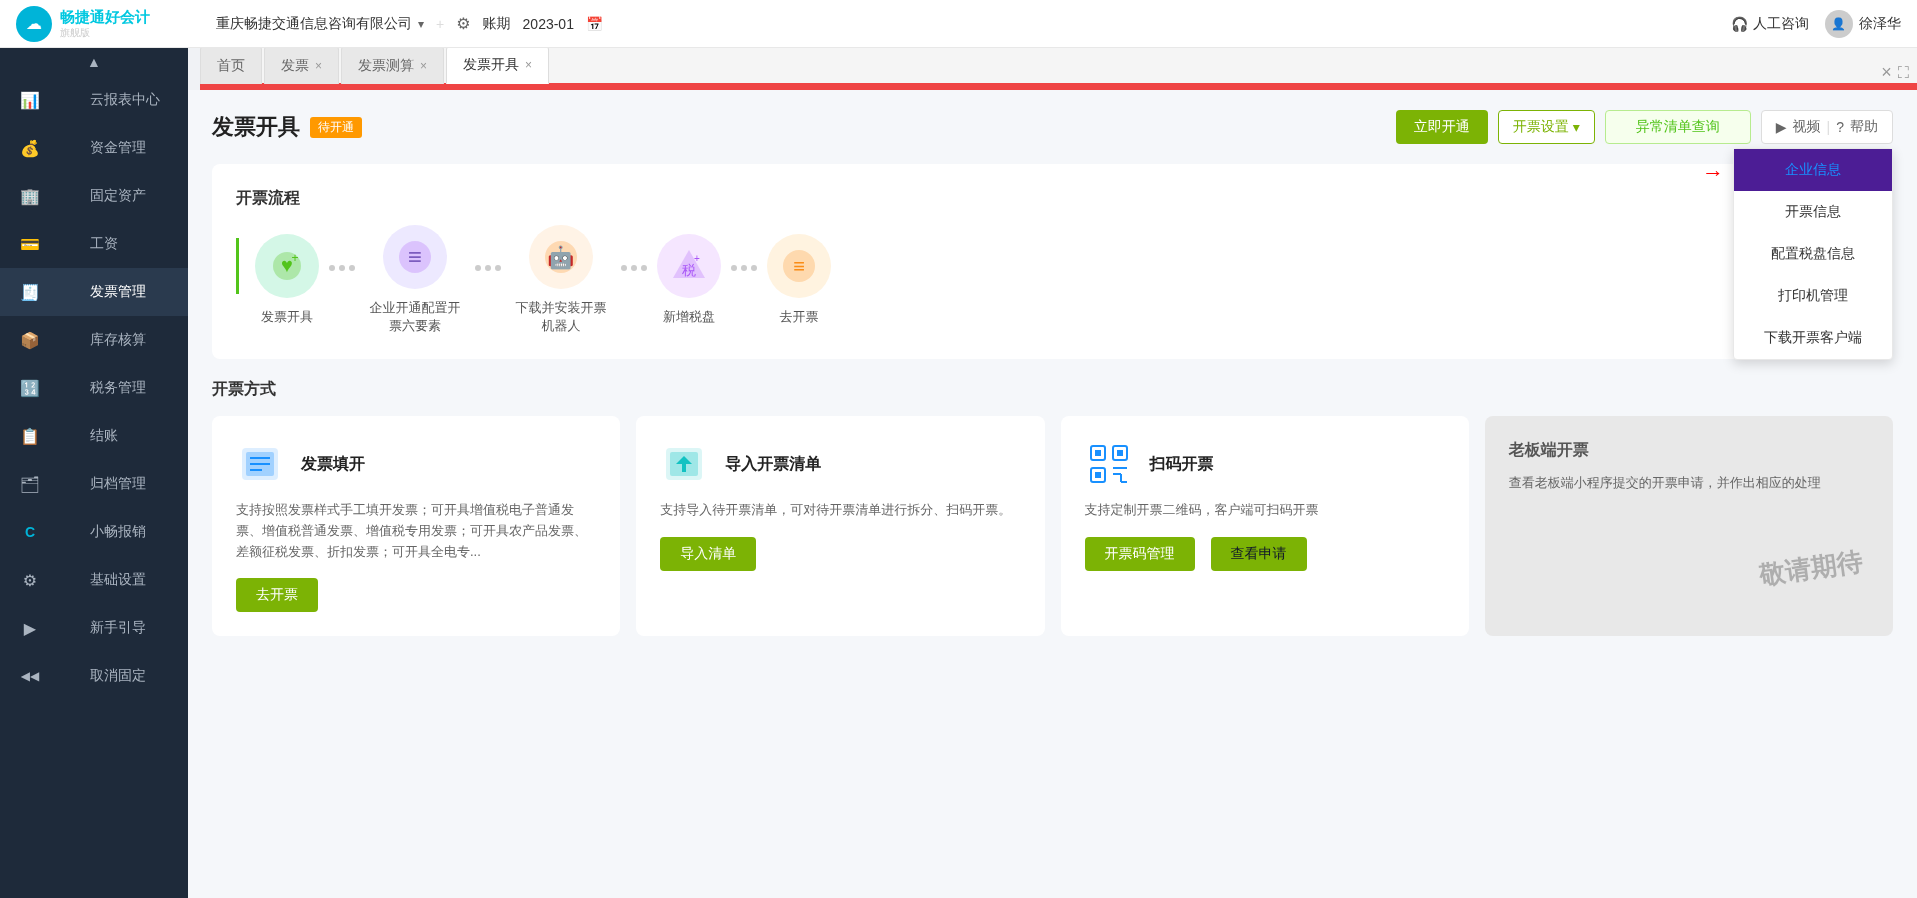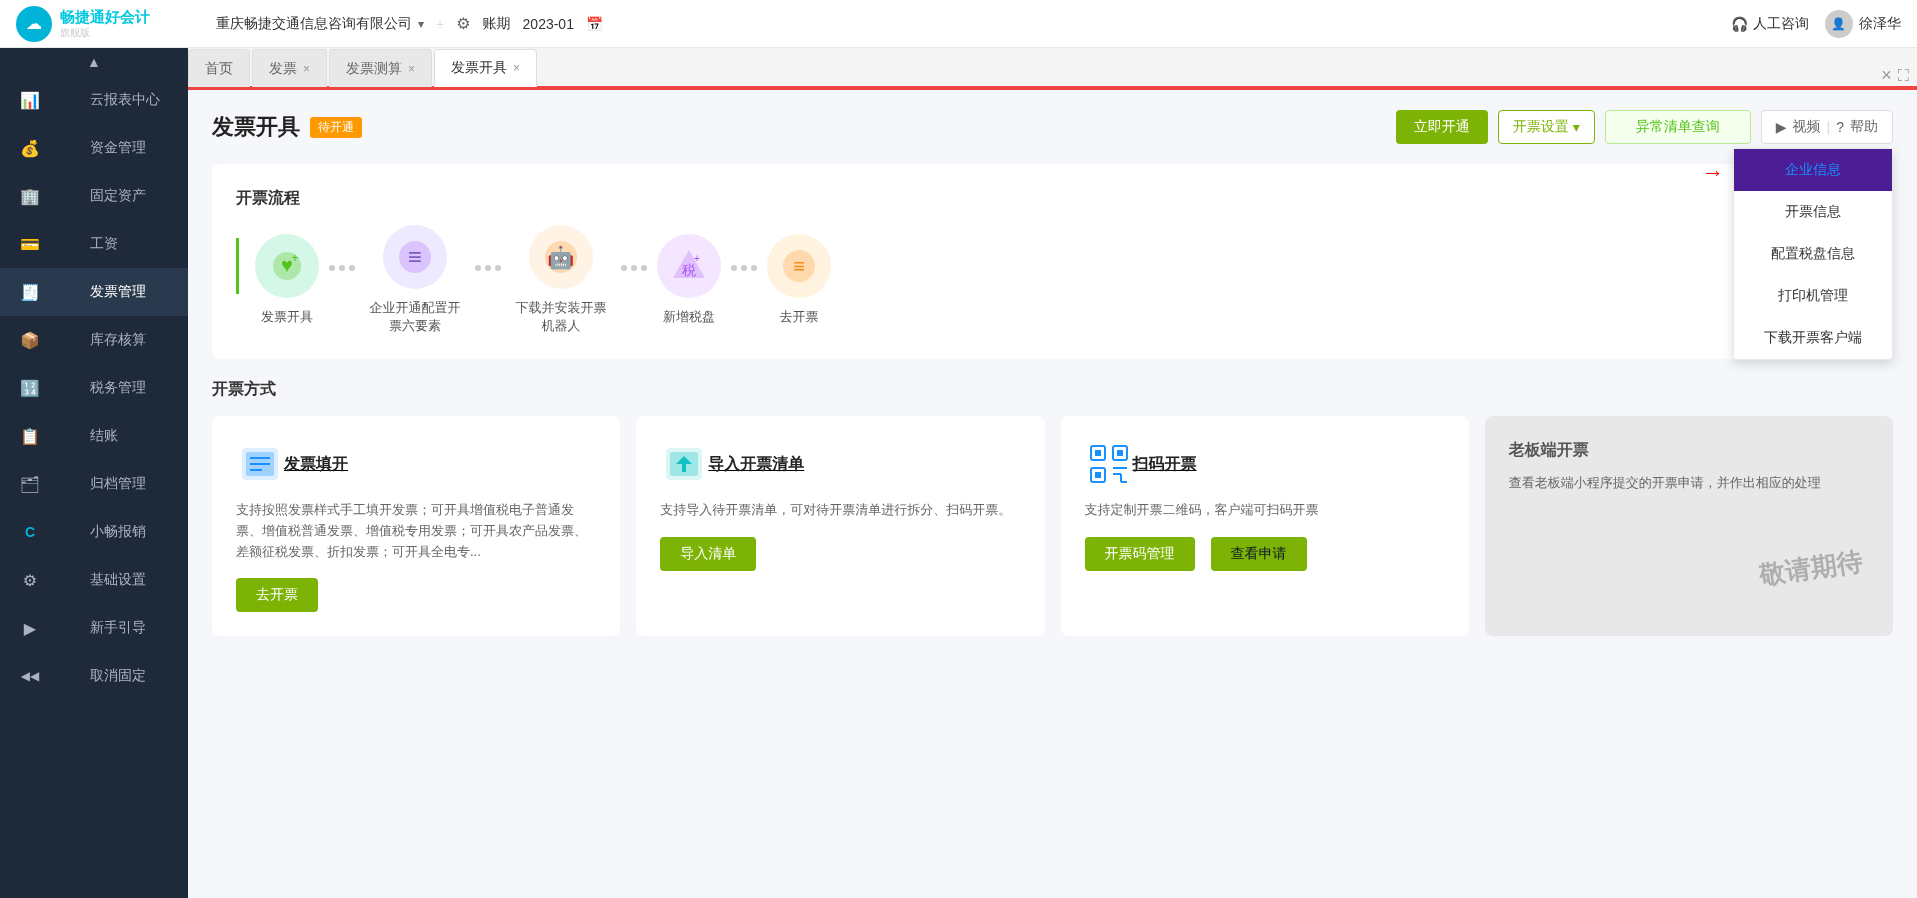--- a/index.html
+++ b/index.html
@@ -4,21 +4,21 @@
   <style>
     * { margin: 0; padding: 0; box-sizing: border-box; }
     body { font-family: 'Microsoft YaHei', '微软雅黑', Arial, sans-serif; font-size: 14px; background: #f0f2f5; width: 1917px; height: 898px; overflow: hidden; }
 
     
     .app-wrapper { display: flex; flex-direction: column; height: 898px; }
     .top-bar { height: 48px; background: #fff; border-bottom: 1px solid #e8e8e8; display: flex; align-items: center; padding: 0 16px; gap: 12px; flex-shrink: 0; }
     .main-area { display: flex; flex: 1; overflow: hidden; }
     .sidebar { width: 188px; background: #1e2a3a; display: flex; flex-direction: column; flex-shrink: 0; overflow-y: auto; }
     .content-area { flex: 1; display: flex; flex-direction: column; overflow: hidden; }
-    .tab-bar { height: 42px; background: #f5f5f5; border-bottom: 4px solid #ef4444; display: flex; align-items: flex-end; padding-left: 0; flex-shrink: 0; }
+    .tab-bar { height: 42px; background: #f5f5f5; border-bottom: 7px solid #ef4444; display: flex; align-items: flex-end; padding-left: 0; flex-shrink: 0; margin-left: 12px; }
     .page-content { flex: 1; overflow-y: auto; padding: 20px 24px; background: #f5f7fa; position: relative; }
 
     
     .logo-area { display: flex; align-items: center; gap: 8px; width: 188px; flex-shrink: 0; }
     .logo-icon { width: 36px; height: 36px; background: #00b4d8; border-radius: 50%; display: flex; align-items: center; justify-content: center; color: white; font-size: 16px; }
     .logo-text { color: #00c8e0; font-size: 15px; font-weight: bold; line-height: 1.2; }
     .logo-sub { color: #ccc; font-size: 10px; }
     .company-selector { display: flex; align-items: center; gap: 6px; cursor: pointer; font-size: 14px; color: #333; }
     .company-selector .chevron { color: #666; font-size: 12px; }
     .top-divider { color: #ddd; }
@@ -70,21 +70,21 @@
     .flow-step-icon { width: 64px; height: 64px; border-radius: 50%; display: flex; align-items: center; justify-content: center; font-size: 28px; }
     .flow-step-label { font-size: 13px; color: #555; text-align: center; max-width: 100px; }
     .flow-connector { display: flex; align-items: center; margin: 0 8px; margin-bottom: 24px; }
     .flow-dot { width: 6px; height: 6px; background: #ccc; border-radius: 50%; margin: 0 2px; }
 
     
     .methods-section { background: transparent; margin-bottom: 20px; }
     .methods-grid { display: grid; grid-template-columns: repeat(4, 1fr); gap: 16px; }
     .method-card { background: #fff; border-radius: 8px; padding: 24px; min-height: 200px; }
     .method-card.disabled { background: #e8e8e8; }
-    .method-icon-area { display: flex; align-items: center; gap: 0; margin-bottom: 12px; text-decoration: underline; }
+    .method-icon-area { display: flex; align-items: center; gap: 17px; margin-bottom: 12px; }
     .method-icon { width: 48px; height: 48px; display: flex; align-items: center; justify-content: center; font-size: 32px; }
     .method-title { font-size: 16px; font-weight: bold; color: #222; }
     .method-desc { font-size: 13px; color: #666; line-height: 1.6; margin-bottom: 16px; }
     .method-btn { background: #7cb305; color: #fff; border: none; padding: 8px 20px; border-radius: 4px; cursor: pointer; font-size: 14px; display: inline-block; }
     .method-btn-outline { background: #7cb305; color: #0f172a; border: none; padding: 8px 20px; border-radius: 4px; cursor: pointer; font-size: 14px; display: inline-block; margin-left: 8px; }
     .disabled-text { color: #666; font-size: 13px; line-height: 1.6; }
     .method-buttons { display: flex; gap: 8px; flex-wrap: wrap; }
   </style>
 </head>
 <body>

